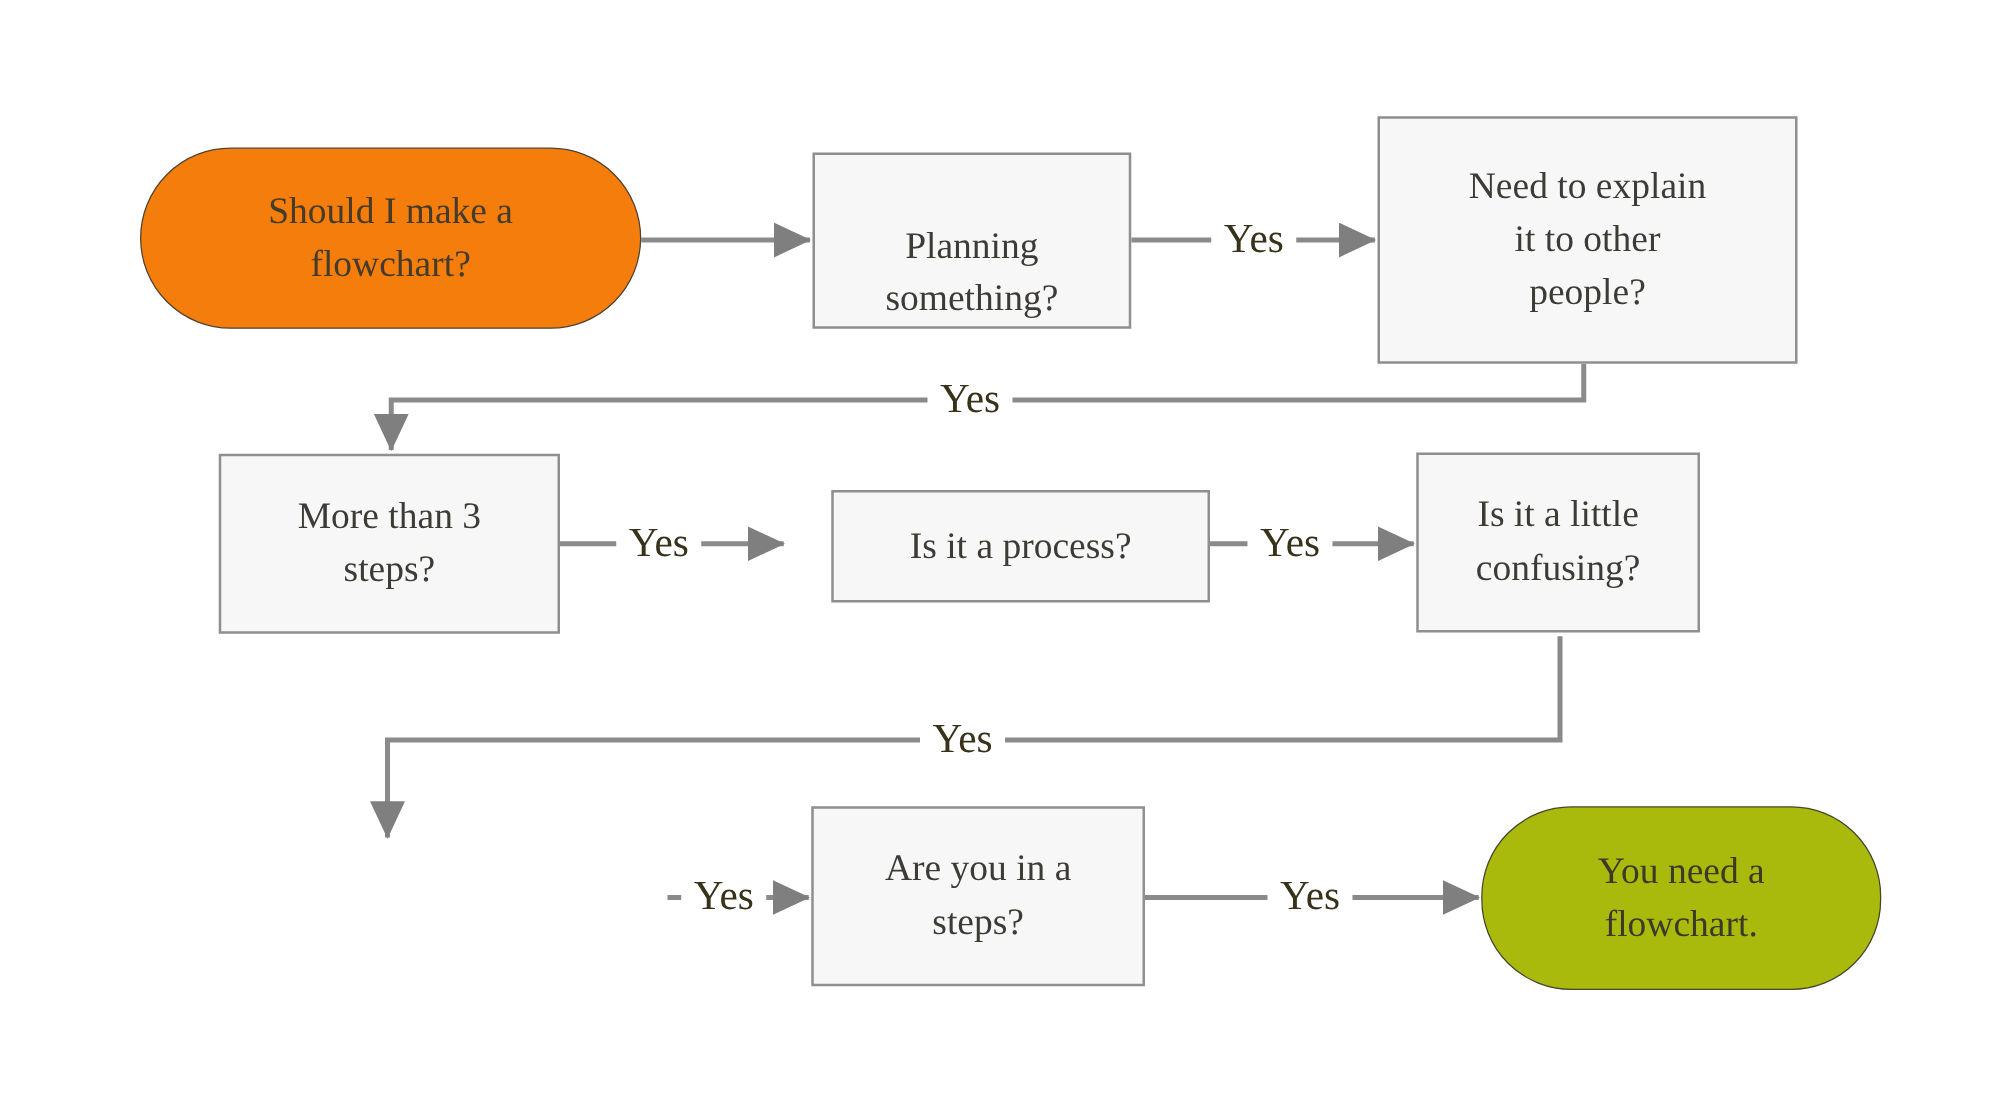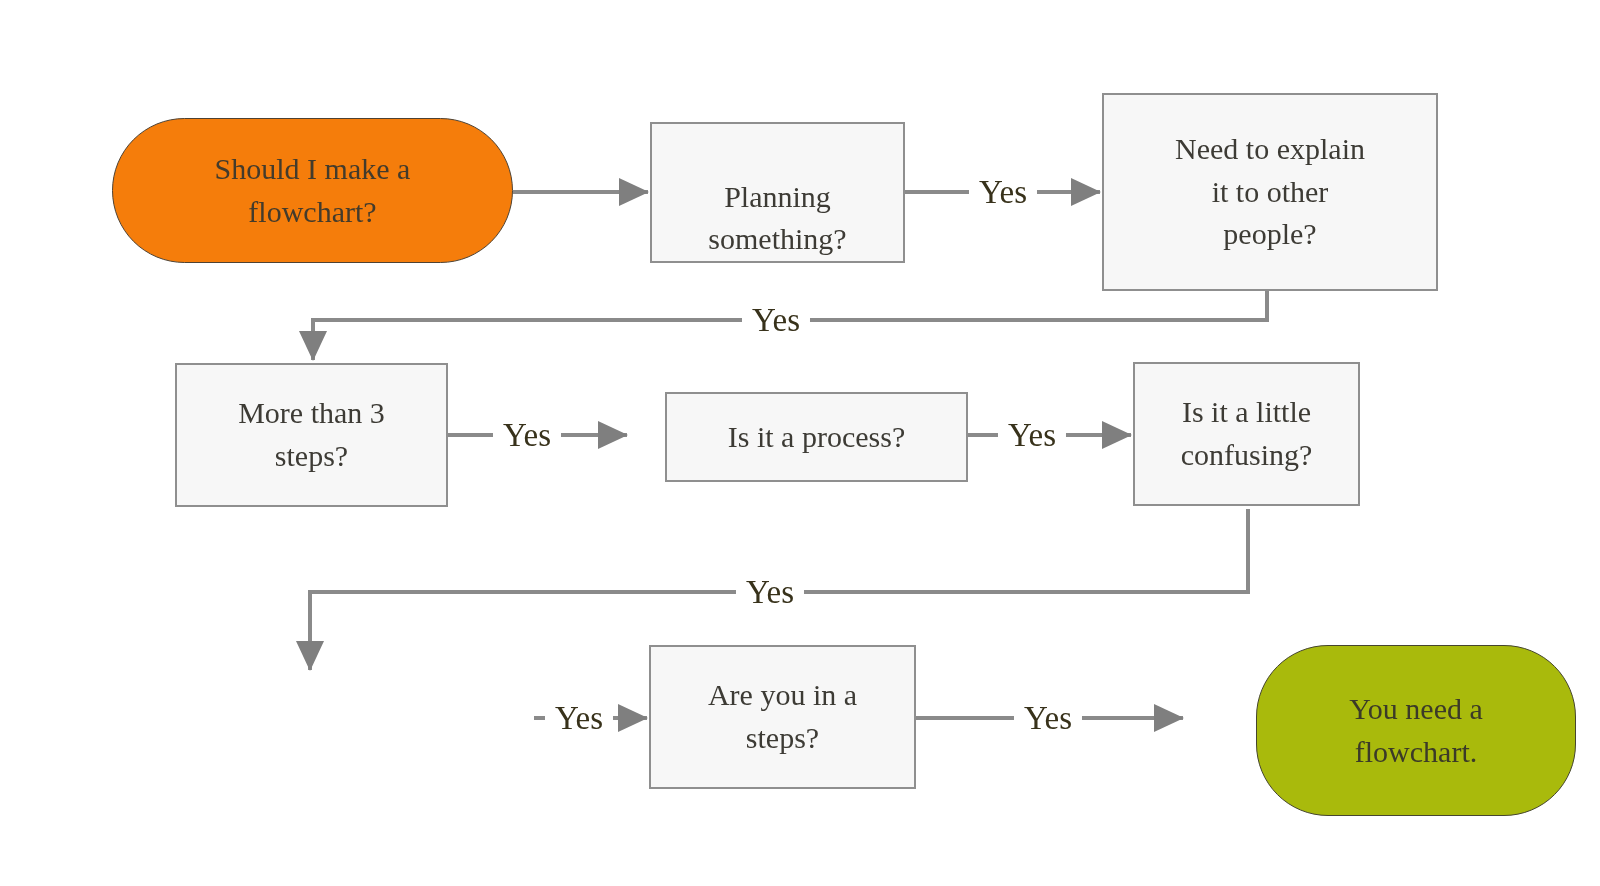--- a/index.html
+++ b/index.html
@@ -112,21 +112,21 @@
     <span class="node-label">Is it a little
 confusing?</span>
   </div>
 
 
   <div class="node rect" style="left:649px; top:645px; width:267px; height:144px;">
     <span class="node-label">Are you in a
 steps?</span>
   </div>
 
-  <div class="node stadium-end" style="left:1256px; top:645px; width:320px; height:171px;">
+  <div class="node stadium-end" style="left:1185px; top:645px; width:320px; height:147px;">
     <span class="node-label">You need a
 flowchart.</span>
   </div>
 
   <span class="edge-label" style="left:1003px; top:192px;">Yes</span>
   <span class="edge-label" style="left:776px; top:320px;">Yes</span>
   <span class="edge-label" style="left:527px; top:435px;">Yes</span>
   <span class="edge-label" style="left:1032px; top:435px;">Yes</span>
   <span class="edge-label" style="left:770px; top:592px;">Yes</span>
   <span class="edge-label" style="left:579px; top:718px;">Yes</span>

